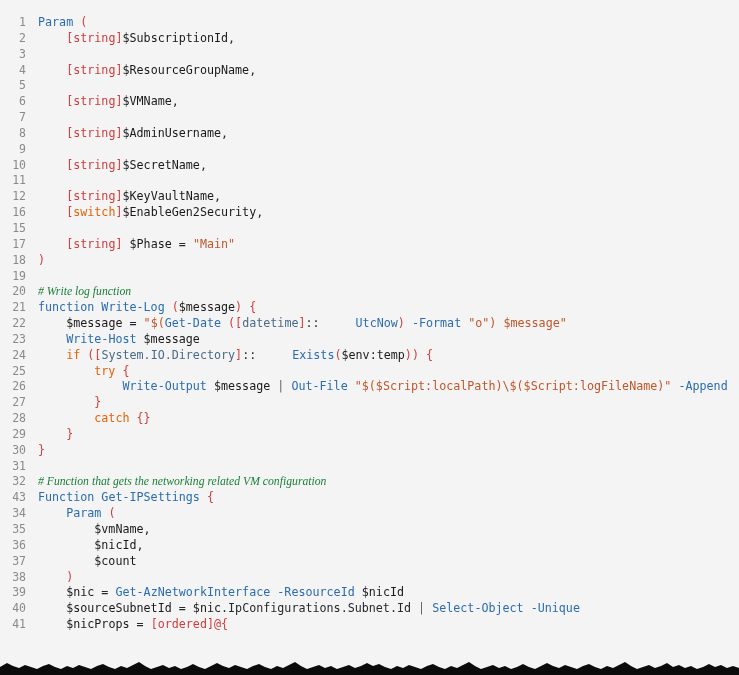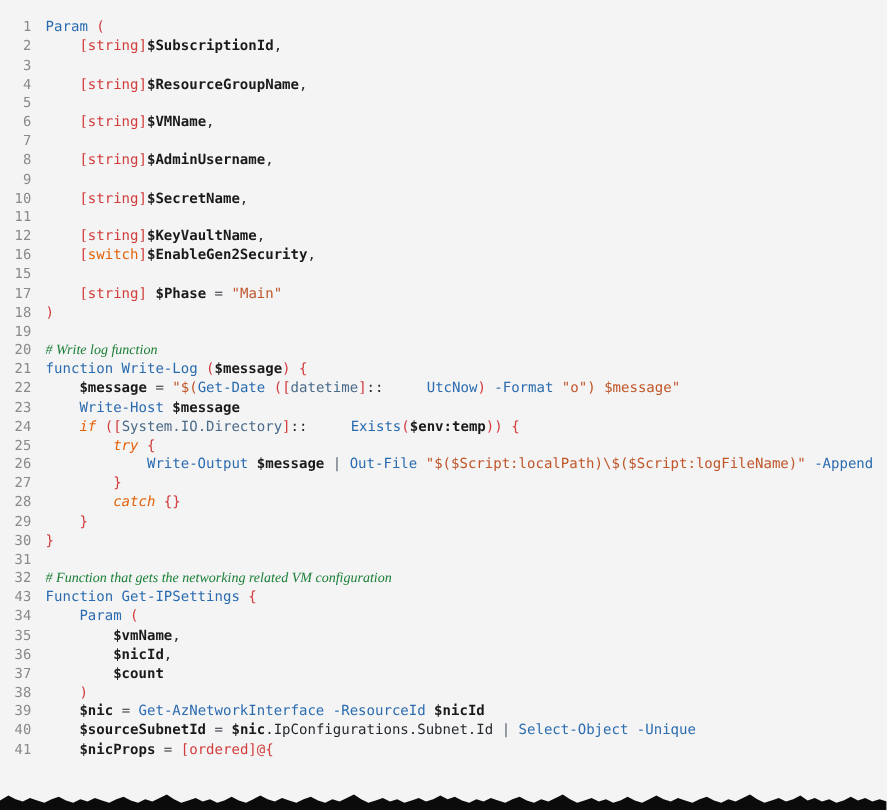--- a/index.html
+++ b/index.html
@@ -55,27 +55,27 @@
     font-size: 11.7px;
     line-height: 15.85px;
     white-space: pre;
     color: #24292e;
     letter-spacing: 0px;
   }
 
   
   .tok-plain    { color: #24292e; }
   .tok-cmdlet   { color: #2b6cb0; }
-  .tok-var      { color: #1a1a1a; font-weight: bold; }
+  .tok-var      { color: #1a1a1a; font-weight: normal; }
   .tok-type     { color: #d23c3c; }
   .tok-switch   { color: #e36209; }
   .tok-attr     { color: #e8590c; }
   .tok-string   { color: #c0562a; }
   .tok-comment  { color: #1a7f37; font-style: italic; font-family: Liberation Serif, serif; }
-  .tok-keyword  { color: #e36209; font-style: italic; }
+  .tok-keyword  { color: #e36209; }
   .tok-brace    { color: #d23c3c; }
   .tok-paren    { color: #d23c3c; }
   .tok-op       { color: #24292e; }
   .tok-pipe     { color: #5a6570; }
   .tok-classname{ color: #4a6a8a; }
   .tok-member   { color: #2b6cb0; padding-left: 36px; }
   .tok-param    { color: #2b6cb0; }
 
   
   #torn-edge {

